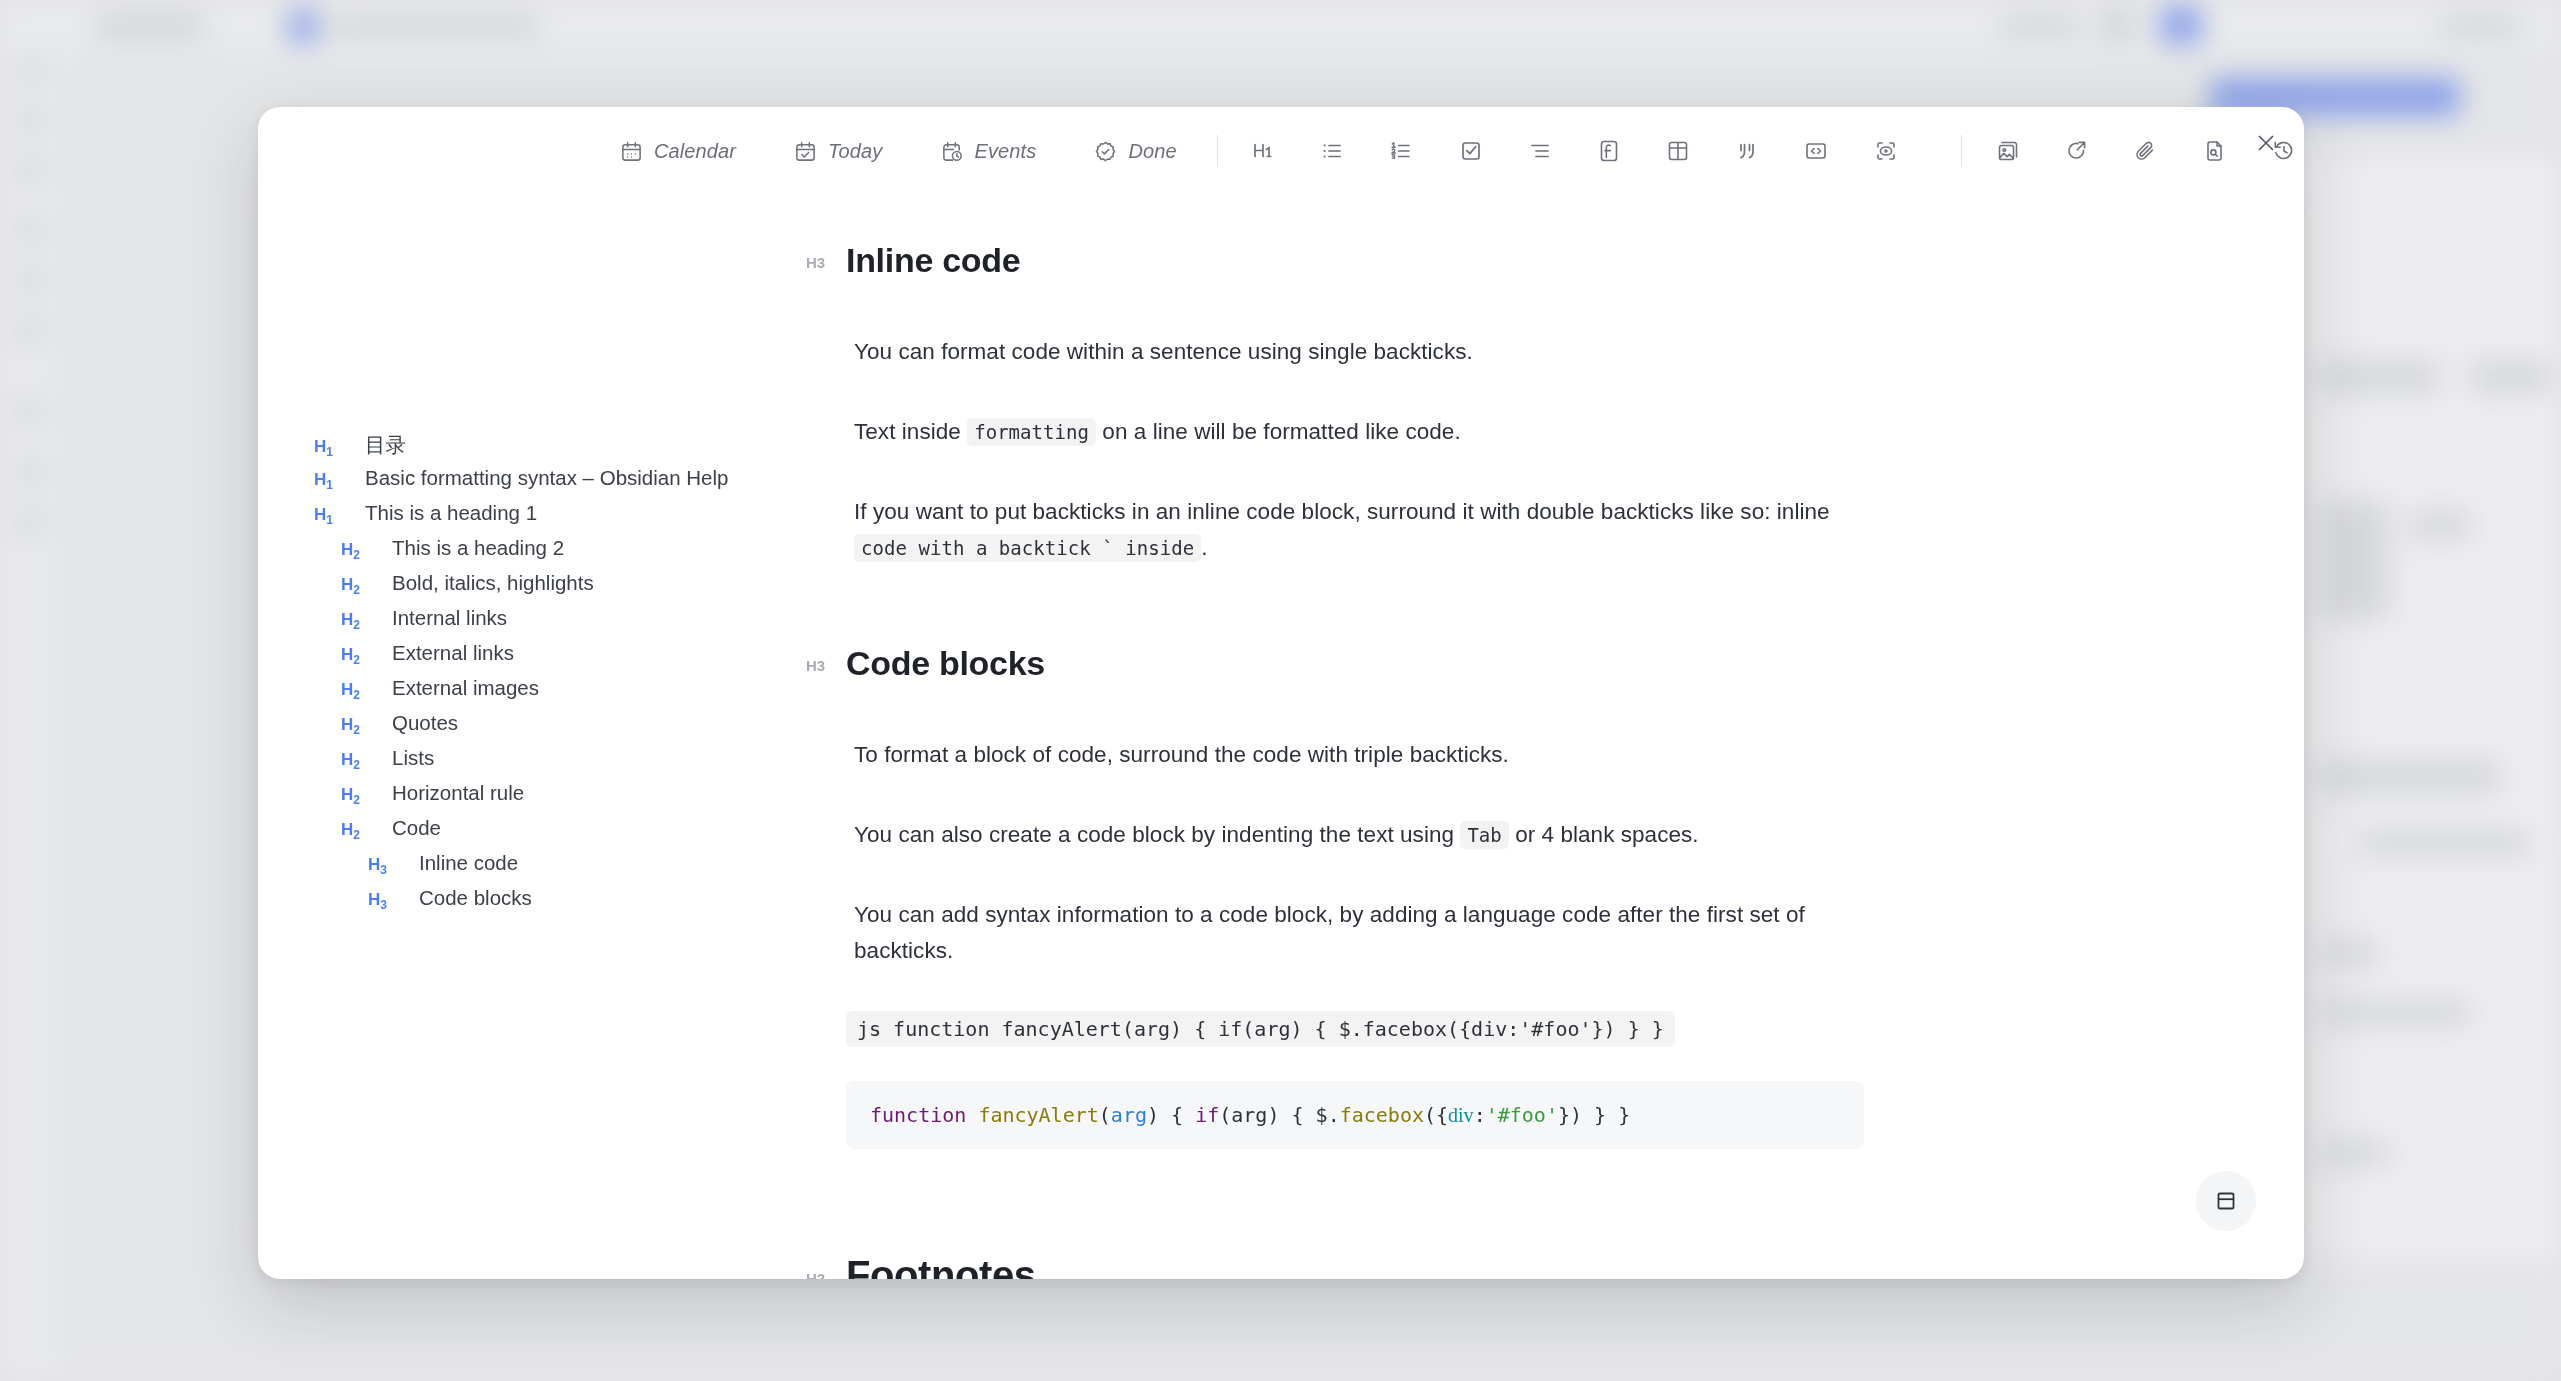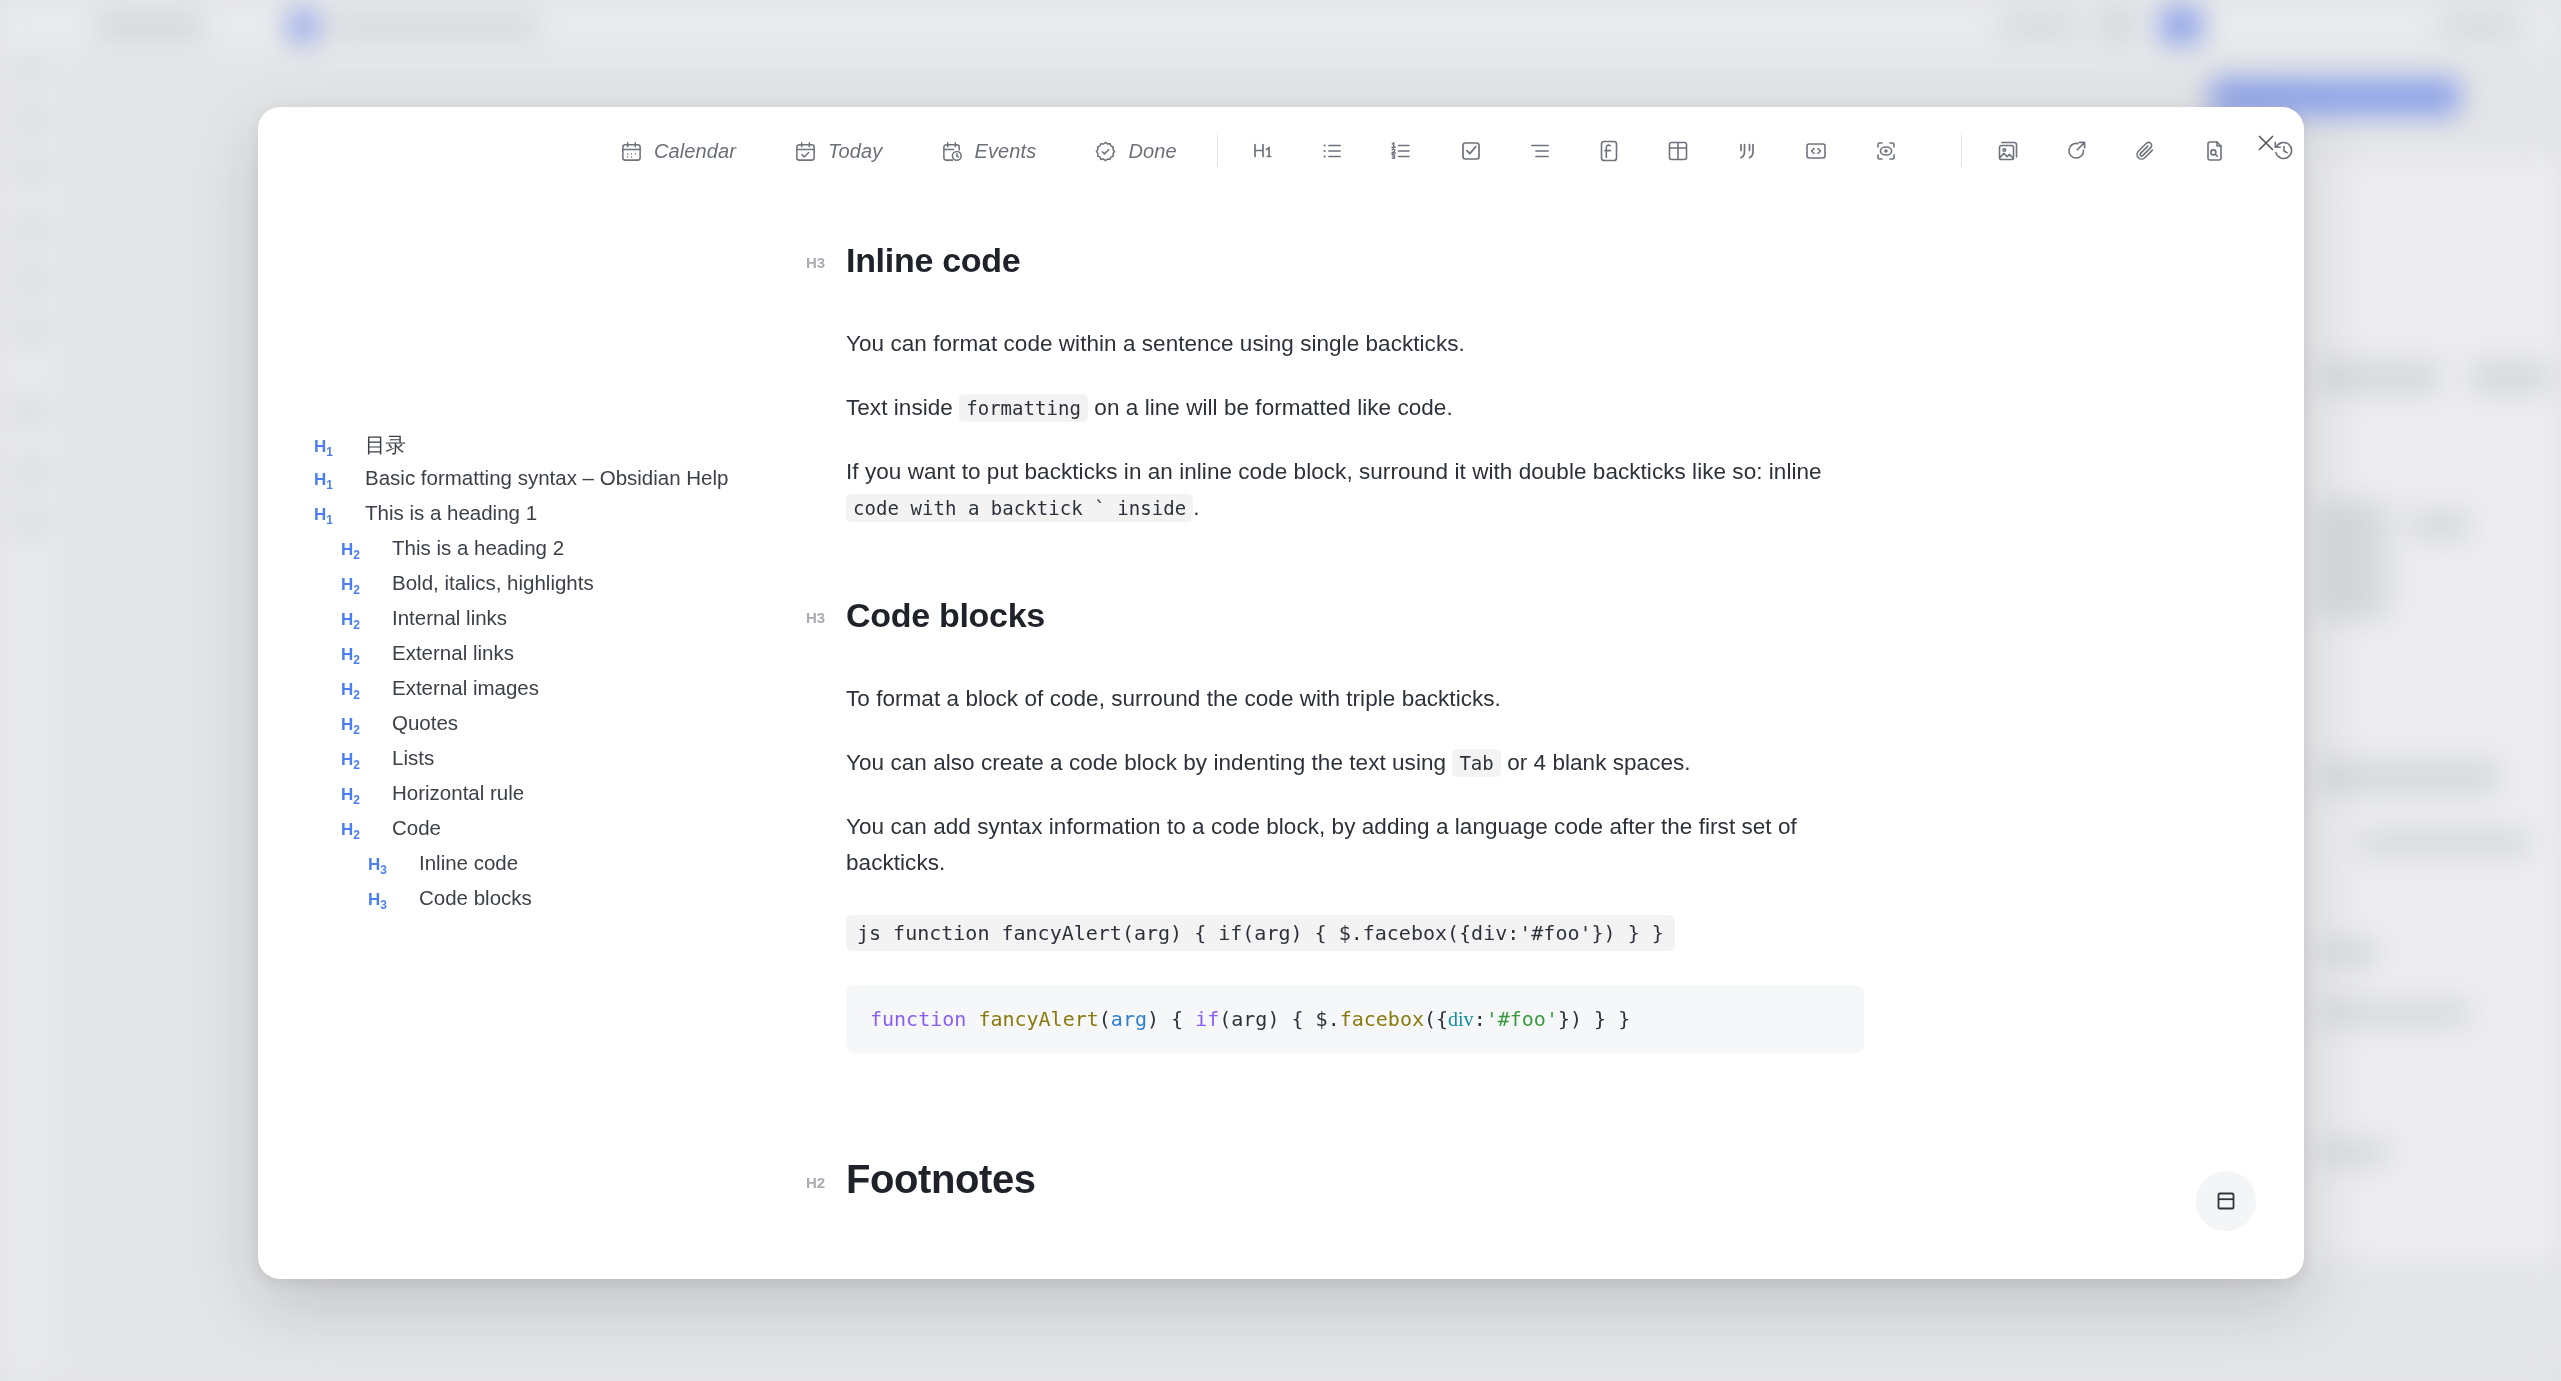--- a/index.html
+++ b/index.html
@@ -128,21 +128,21 @@
     letter-spacing: -.4px;
   }
   h3.doc-h {
     font-size: 34px; font-weight: 700; color: #1f2228;
     letter-spacing: -.3px;
   }
   .block { position: relative; margin-left: 40px; }
 
   p.para {
     font-size: 22.5px; line-height: 1.6; color: #2d3139;
-    margin: 0; letter-spacing: .05px;
+    margin: 8px; letter-spacing: .05px;
   }
   .sp-28 { height: 28px; }
   .sp-46 { height: 46px; }
   .sp-70 { height: 70px; }
   .sp-34 { height: 34px; }
 
   code.ic {
     font-family: "DejaVu Sans Mono", monospace;
     font-size: 19px;
     background: #f3f3f4;
@@ -163,21 +163,21 @@
   pre.codeblock {
     background: #f6f7f8;
     border-radius: 8px;
     padding: 22px 24px;
     font-family: "DejaVu Sans Mono", monospace;
     font-size: 20px;
     white-space: pre;
     overflow: hidden;
     color: #2d3139;
   }
-  .tk-kw   { color: #8b5cf6; }
+  .tk-kw   { color: #701a75; }
   .tk-fn   { color: #8a7a0b; }
   .tk-var  { color: #2f7fd1; }
   .tk-prop { color: #0f8f9e; font-family: Liberation Serif, serif; }
   .tk-str  { color: #3a9a3f; }
   .tk-pl   { color: #2d3139; }
 
   a.link { color: #3c72f2; text-decoration: none; cursor: pointer; }
   .globe {
     display: inline-block; vertical-align: -3px; margin-right: 5px;
   }

